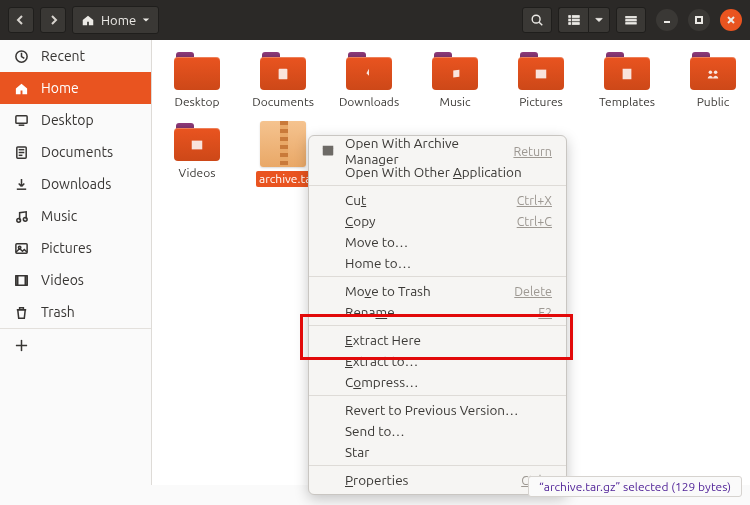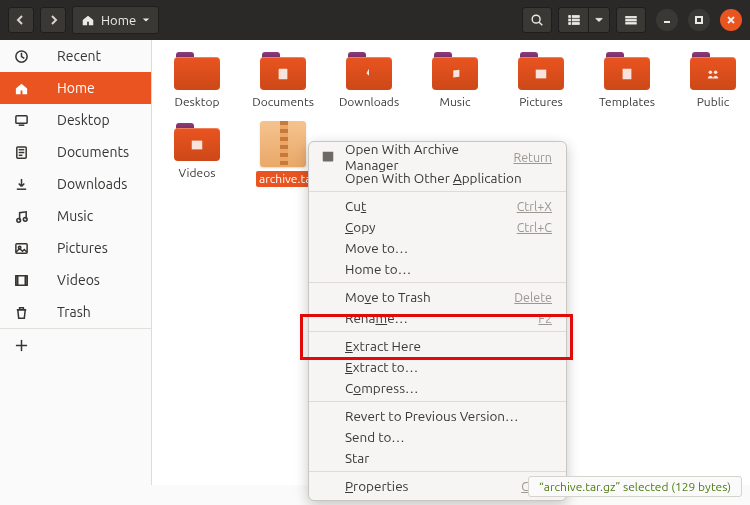--- a/index.html
+++ b/index.html
@@ -15,49 +15,49 @@
 .title-split { display: flex; }
 .title-split .title-sq:first-child { border-radius: 3px 0 0 3px; border-right: none; }
 .title-split .title-sq:last-child { border-radius: 0 3px 3px 0; width: 22px; }
 .title-sq svg { width: 14px; height: 14px; fill: #eceae6; stroke: #eceae6; }
 .win-btn { width: 22px; height: 22px; border-radius: 50%; background: #3a3835; display: flex; align-items: center; justify-content: center; margin-left: 4px; }
 .win-btn.close { background: #e95420; }
 .win-btn svg { width: 10px; height: 10px; stroke: #eceae6; stroke-width: 2; fill: none; }
 
 .body-row { display: flex; height: 445px; }
 .sidebar { width: 173px; background: #fafafa; border-right: 1px solid #dedbd7; display: flex; flex-direction: column; font-size: 14px; color: #373533; }
-.sb-item { height: 32px; display: flex; align-items: center; padding: 0 14px; gap: 28px; cursor: pointer; }
+.sb-item { height: 32px; display: flex; align-items: center; padding: 0 14px; gap: 12px; cursor: pointer; }
 .sb-item.active { background: #e95420; color: #fff; }
 .sb-item svg { width: 15px; height: 15px; fill: none; stroke: currentColor; stroke-width: 1.6; }
 .sb-item.active svg { stroke: #fff; fill: #fff; }
 .sb-sep { height: 1px; background: #e3e0dc; margin: 0; }
 
 .content { flex: 1; background: #fff; padding: 10px 0 0 18px; position: relative; }
 .icon-grid { display: flex; flex-wrap: wrap; gap: 0 32px; width: 580px; }
 .folder { width: 54px; display: flex; flex-direction: column; align-items: center; gap: 4px; margin-bottom: 12px; }
 .folder-ico { width: 46px; height: 40px; position: relative; }
 .folder-ico::before { content: ''; position: absolute; top: 2px; left: 2px; width: 18px; height: 8px; background: linear-gradient(#8e3a7a,#6d2c5e); border-radius: 3px 3px 0 0; }
 .folder-ico::after { content: ''; position: absolute; top: 7px; left: 0; right: 0; bottom: 0; background: linear-gradient(#e95420,#cd4818); border-radius: 4px; box-shadow: inset 0 1px 0 rgba(255,255,255,.25); }
 .folder-badge { position: absolute; top: 17px; left: 16px; width: 14px; height: 14px; z-index: 2; fill: #fff; opacity: .85; }
 .folder-label { font-size: 12px; color: #3b3936; text-align: center; white-space: nowrap; padding: 1px 3px; border-radius: 2px; }
 .folder.selected .folder-label { background: #e95420; color: #fff; }
 
 .archive-ico { width: 46px; height: 46px; background: linear-gradient(#f5c38f,#e9a867); border-radius: 3px; position: relative; box-shadow: 0 1px 2px rgba(0,0,0,.15); }
 .archive-ico::after { content: ''; position: absolute; left: 20px; top: 0; width: 8px; height: 100%; background: repeating-linear-gradient(#c97a3a 0 4px, #e9a867 4px 8px); }
 
-.ctx-menu { position: absolute; left: 308px; top: 141px; width: 259px; background: #f6f5f3; border: 1px solid #c9c6c2; border-radius: 6px; box-shadow: 0 4px 14px rgba(0,0,0,.22); padding: 4px 0; font-size: 13.5px; color: #3b3936; }
+.ctx-menu { position: absolute; left: 308px; top: 135px; width: 259px; background: #f6f5f3; border: 1px solid #c9c6c2; border-radius: 6px; box-shadow: 0 4px 14px rgba(0,0,0,.22); padding: 4px 0; font-size: 13.5px; color: #3b3936; }
 .ctx-row { height: 21px; display: flex; align-items: center; padding: 0 14px 0 36px; position: relative; cursor: pointer; }
 .ctx-row .hk { margin-left: auto; color: #9d9892; font-size: 12.5px; text-decoration: underline; }
 .ctx-row .u { text-decoration: underline; text-decoration-thickness: 1px; }
 .ctx-row svg { position: absolute; left: 12px; width: 14px; height: 14px; fill: #6d6a66; }
 .ctx-sep { height: 1px; background: #dedbd7; margin: 3px 0; }
 
 .red-box { position: absolute; left: 300px; top: 314px; width: 273px; height: 46px; border: 3px solid #e20909; pointer-events: none; }
 
-.statusbar { position: absolute; right: 8px; bottom: 8px; background: #fafafa; border: 1px solid #d6d3cf; border-radius: 3px; padding: 3px 10px; font-size: 12px; color: #4d7c0f; }
+.statusbar { position: absolute; right: 8px; bottom: 8px; background: #fafafa; border: 1px solid #d6d3cf; border-radius: 3px; padding: 3px 10px; font-size: 12px; color: #4c1d95; }
 </style>
 </head>
 <body>
 
 <div class="titlebar">
   <div class="nav-btn">
       <svg viewBox="0 0 10 10">
         <polyline points="6,1 2,5 6,9"></polyline>
       </svg>
     </div>

